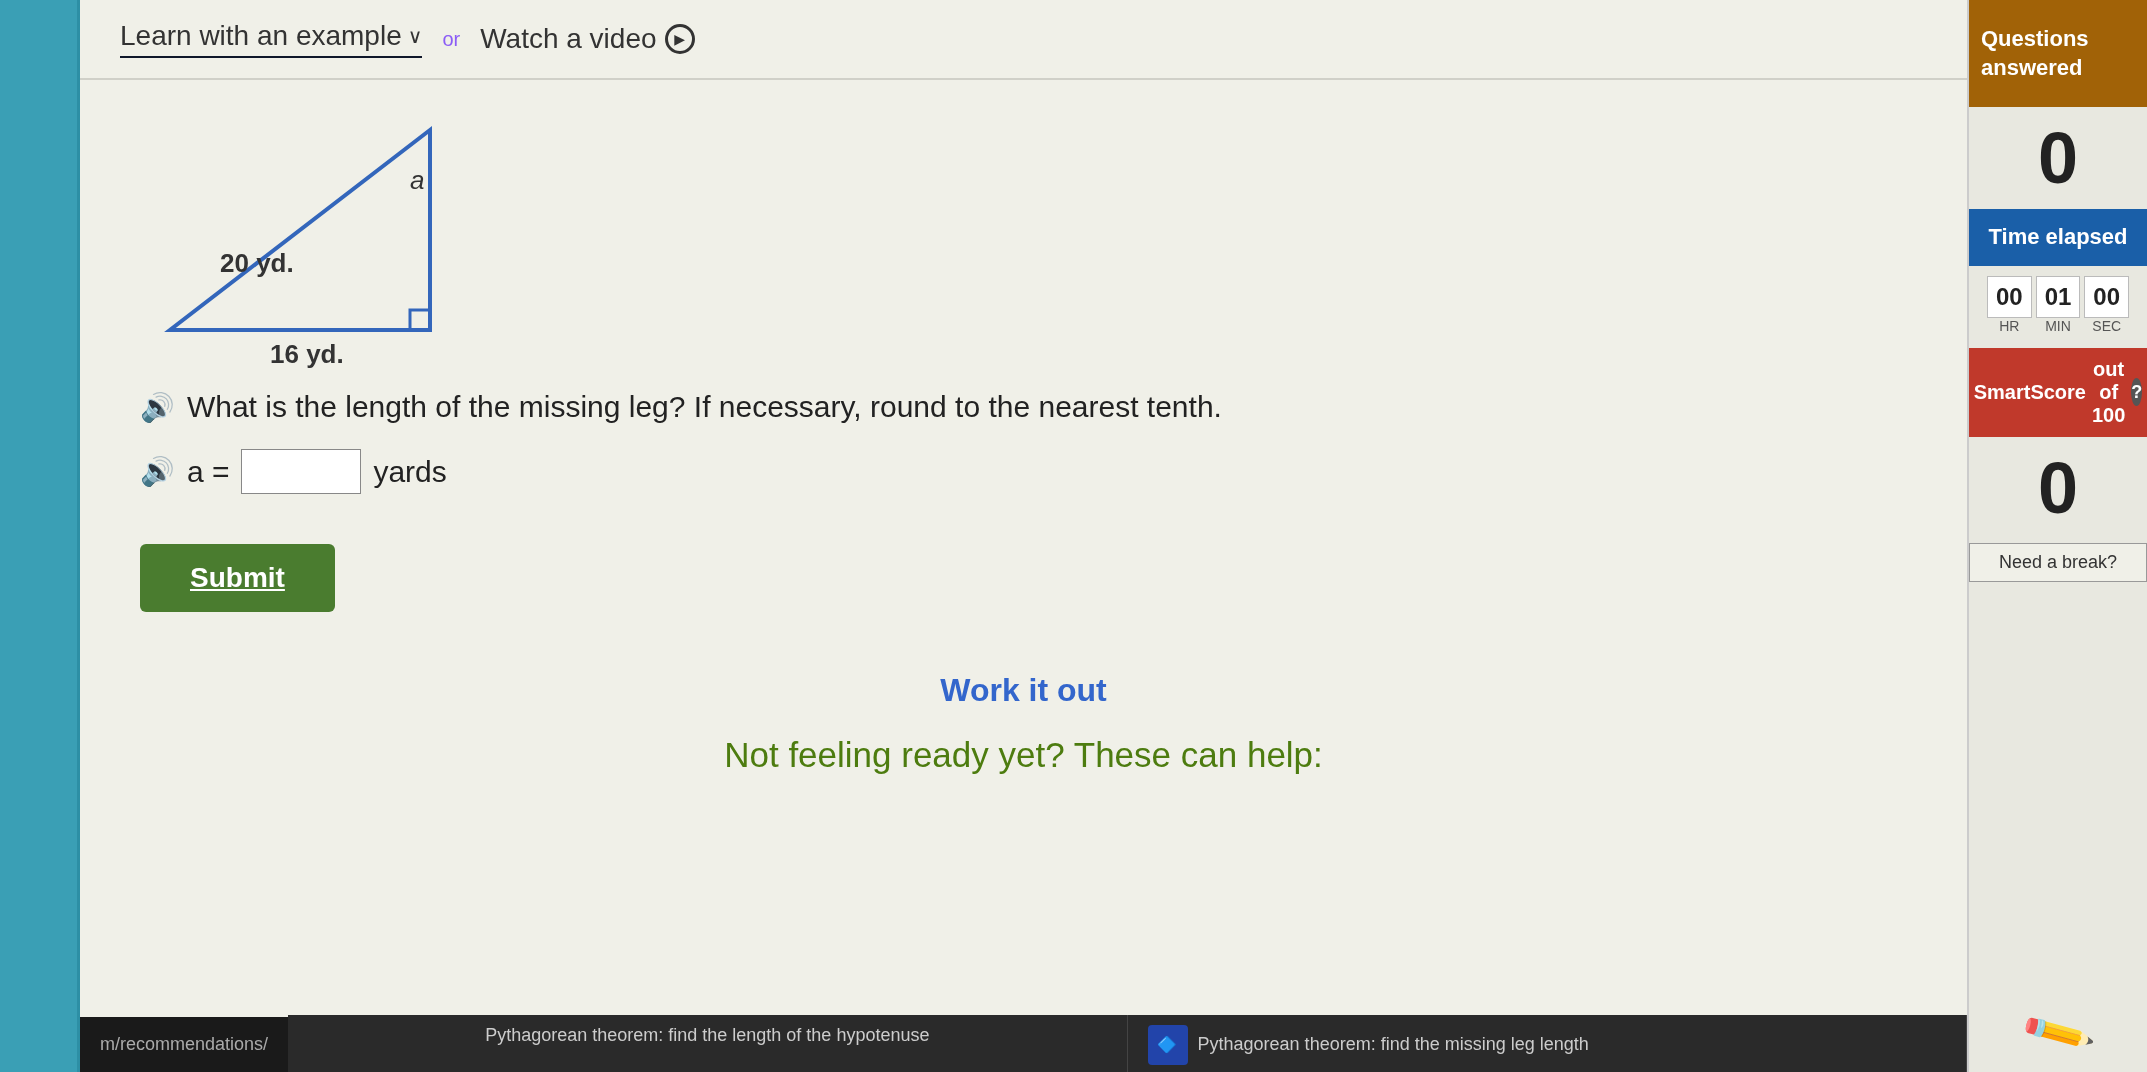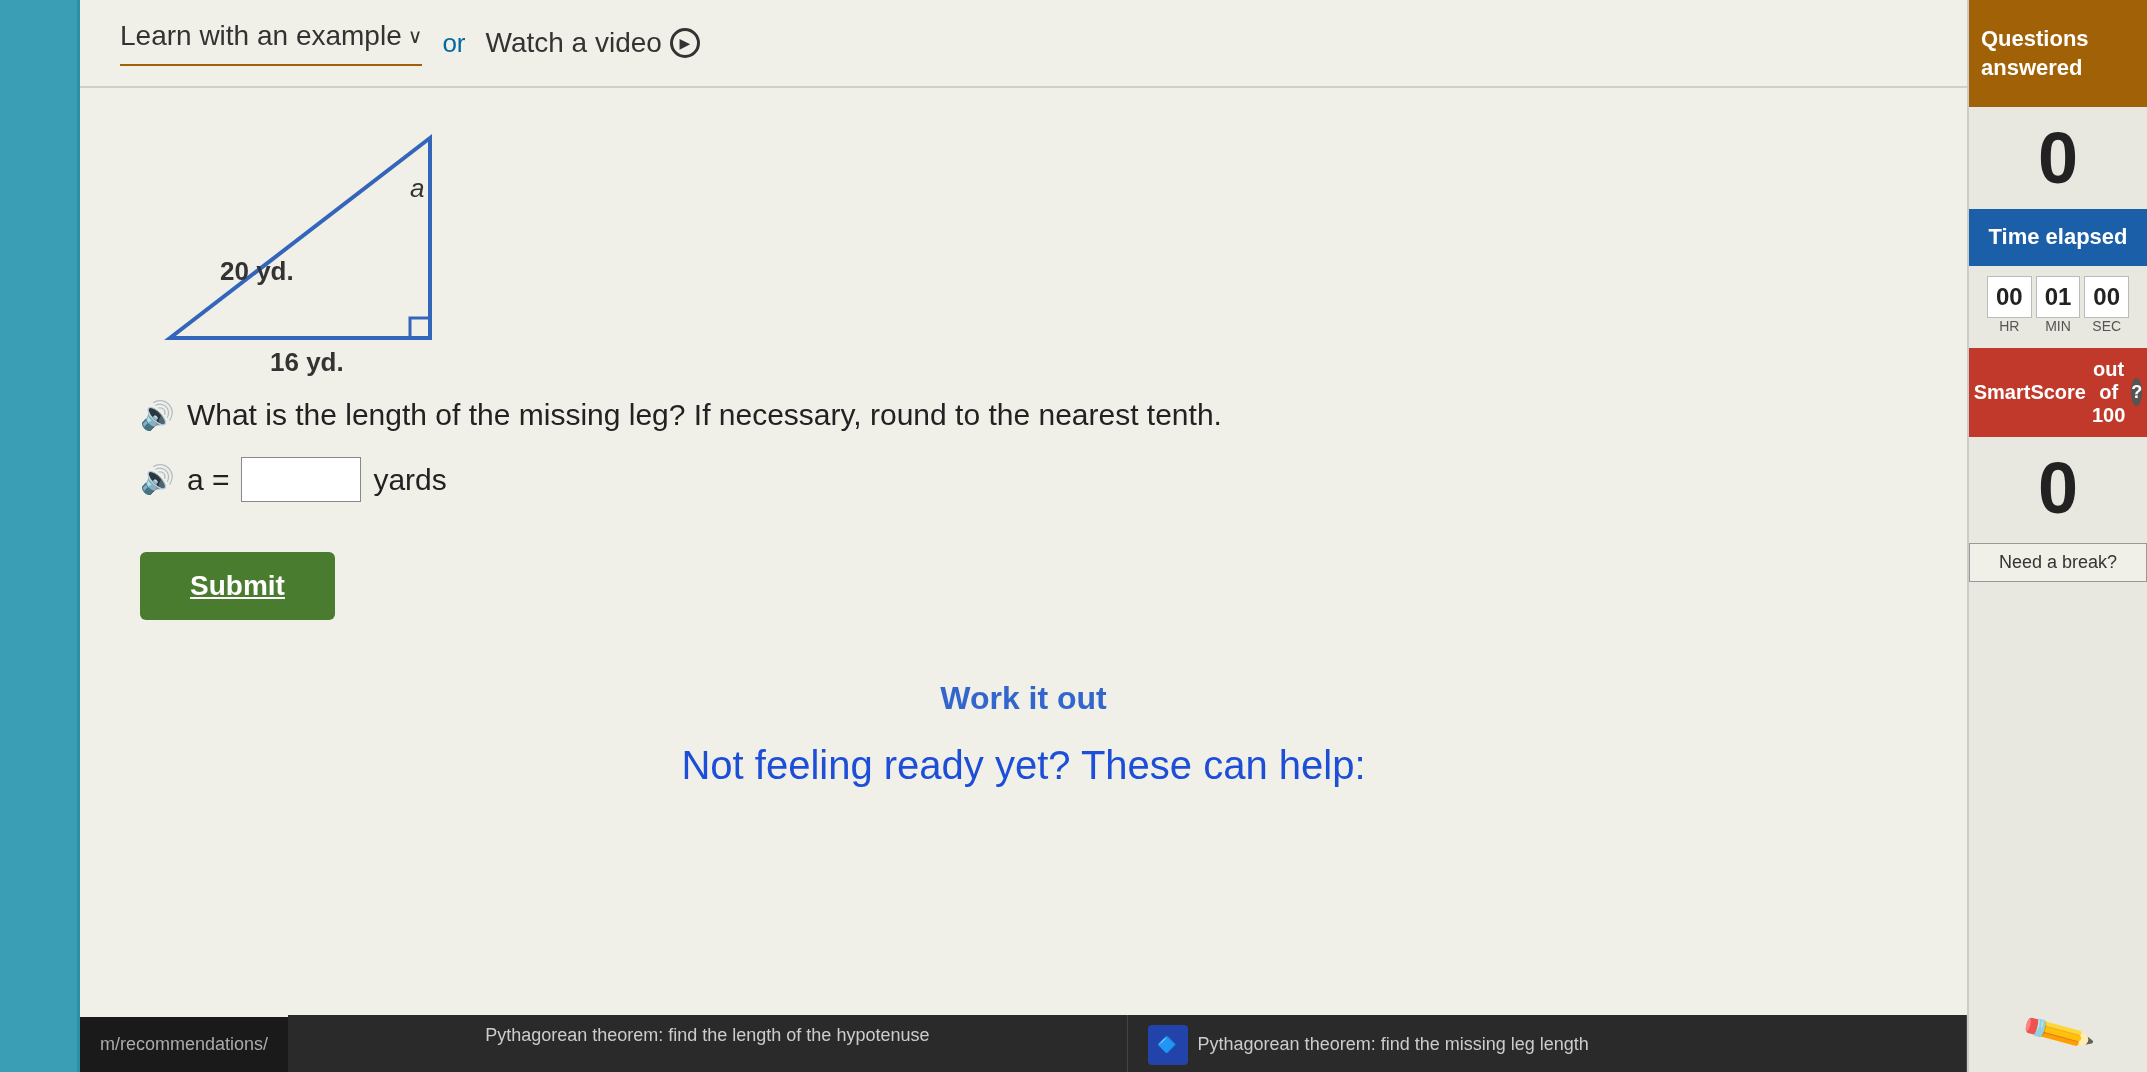--- a/index.html
+++ b/index.html
@@ -41,30 +41,30 @@
       background: #f0f0e8;
       padding: 20px 40px;
       display: flex;
       align-items: center;
       gap: 20px;
       border-bottom: 2px solid #d0d0c8;
     }
     .learn-with-example {
       font-size: 28px;
       color: #333;
-      border-bottom: 2px solid #a16207;
-      padding-bottom: 12px;
+      border-bottom: 2px solid #0f172a;
+      padding-bottom: 4px;
       cursor: pointer;
       display: flex;
       align-items: center;
       gap: 6px;
     }
     .or-text {
-      font-size: 26px;
-      color: #0369a1;
+      font-size: 20px;
+      color: #8b5cf6;
     }
     .watch-video {
       font-size: 28px;
       color: #333;
       display: flex;
       align-items: center;
       gap: 8px;
       cursor: pointer;
     }
     .watch-video-icon {
@@ -164,22 +164,22 @@
       text-align: center;
       margin-top: 60px;
     }
     .work-it-out-title {
       font-size: 32px;
       color: #3366cc;
       font-weight: bold;
       margin-bottom: 26px;
     }
     .work-it-out-subtitle {
-      font-size: 40px;
-      color: #1d4ed8;
+      font-size: 35px;
+      color: #4d7c0f;
     }
     .bottom-bar {
       background: #1a1a1a;
       height: 55px;
       display: flex;
       align-items: center;
       gap: 0;
     }
     .bottom-url {
       color: #aaa;

